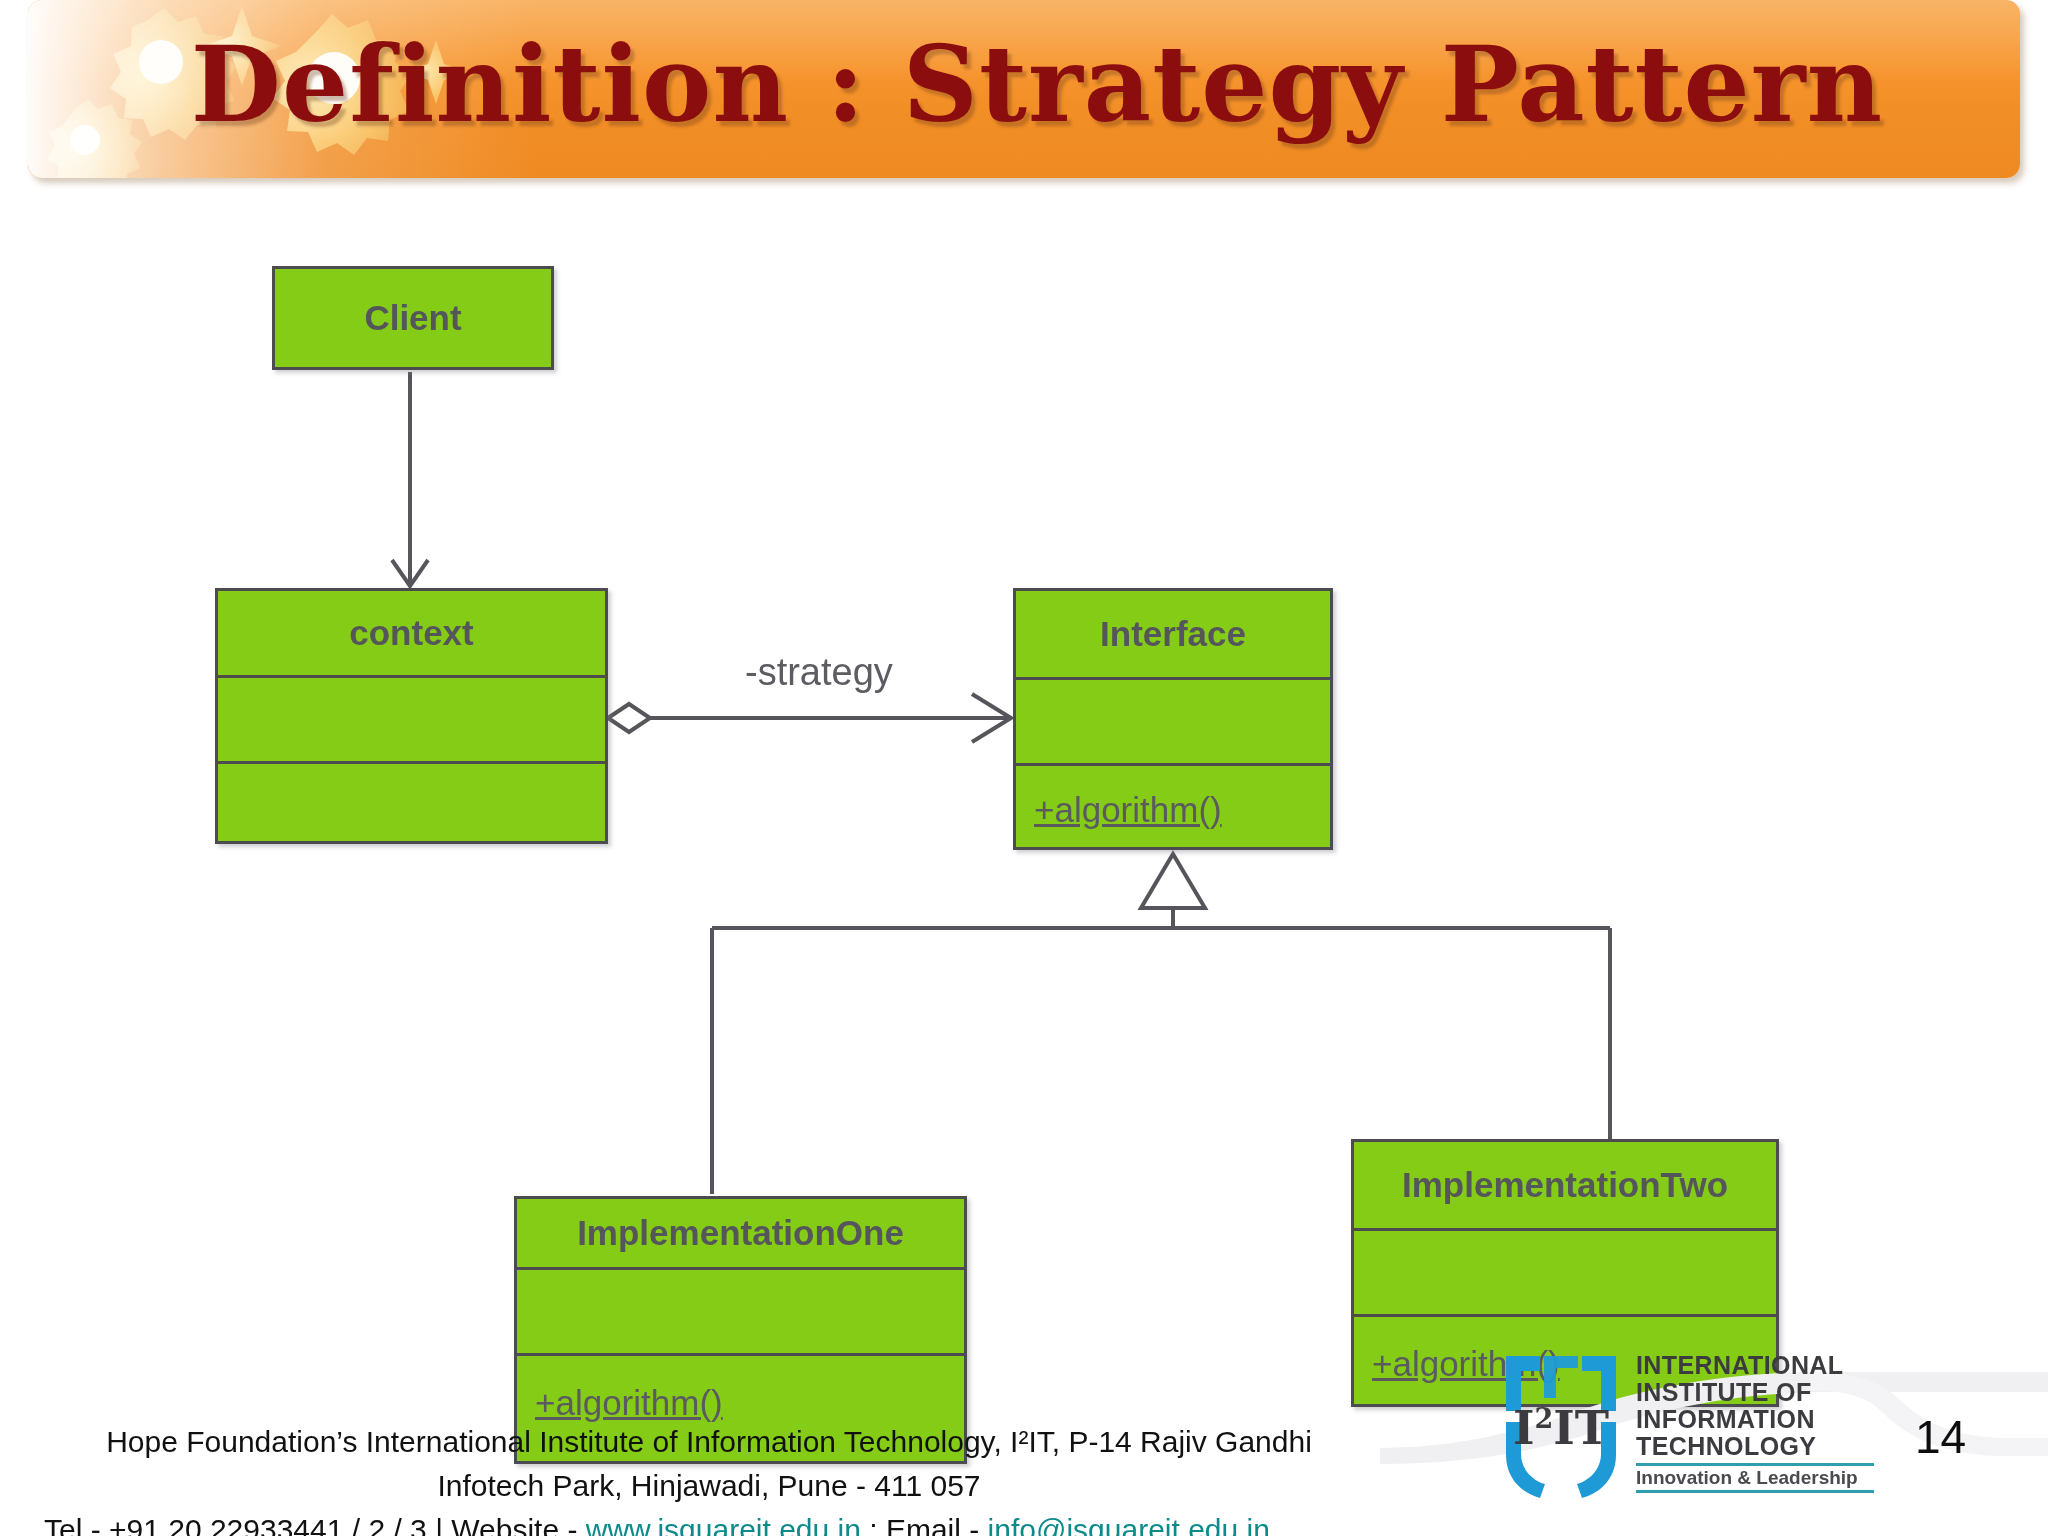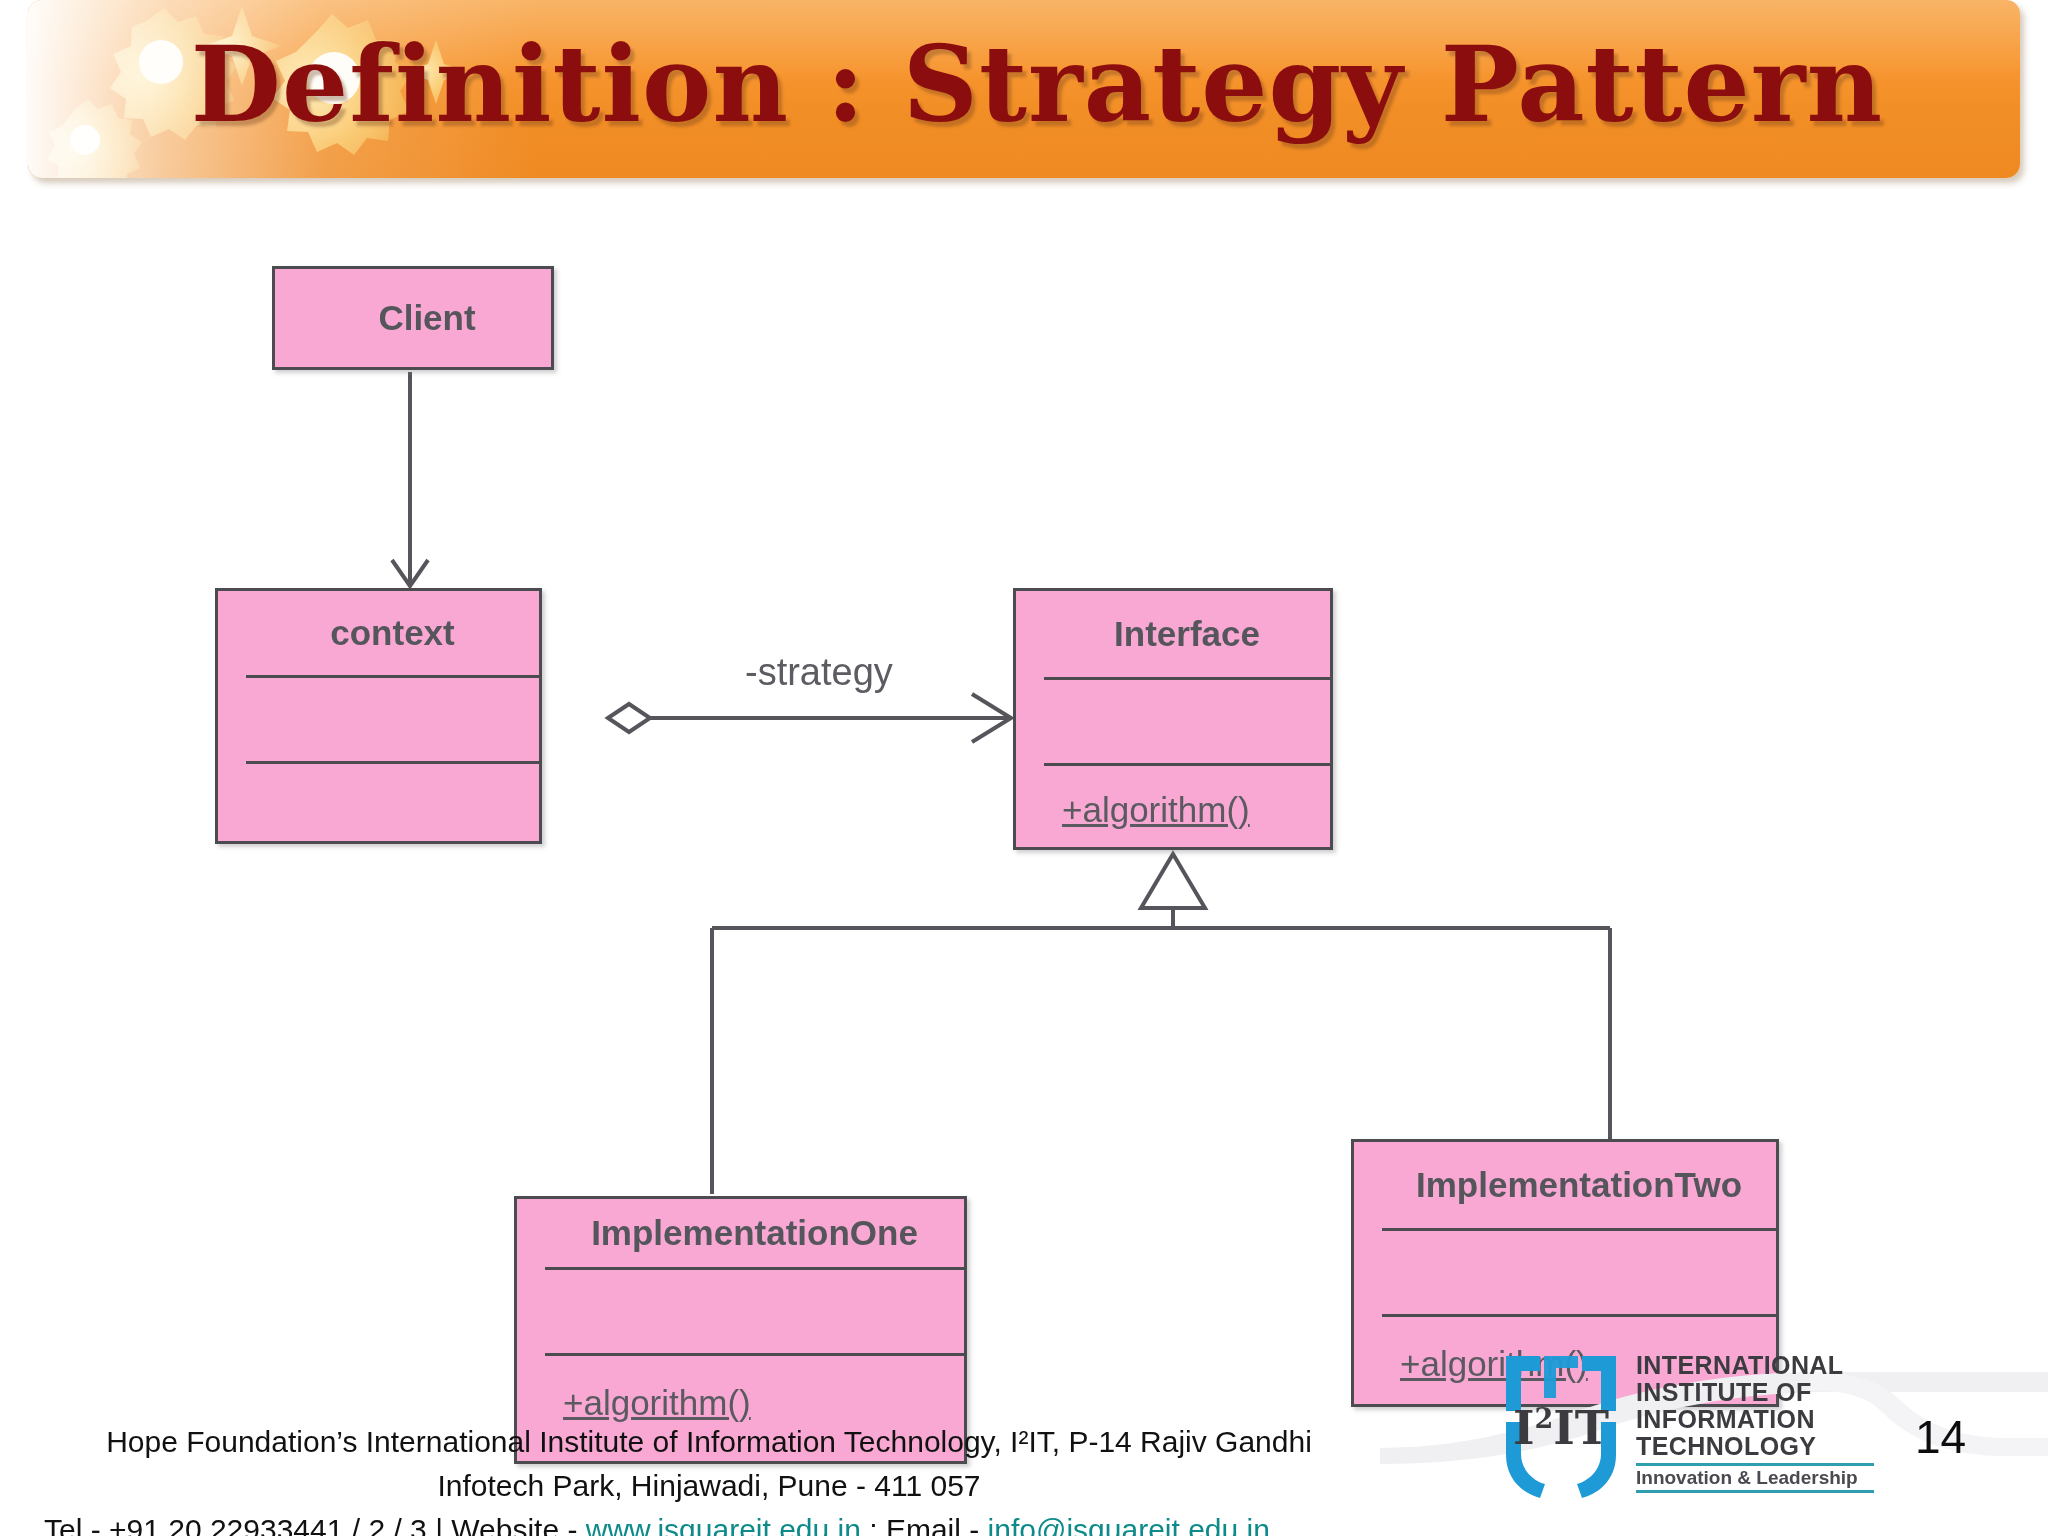--- a/index.html
+++ b/index.html
@@ -92,25 +92,24 @@
   }
   #uml-lines {
     position: absolute;
     left: 0; top: 0;
     width: 2048px;
     height: 1120px;
   }
 
   .uml-class {
     position: absolute;
-    background: #f9a8d4;
+    background: #84cc16;
     border: 3px solid #4b4b50;
     box-sizing: border-box;
     box-shadow: 3px 3px 4px rgba(120,120,125,0.35);
-    padding-left: 28px;
   }
   .uml-row {
     box-sizing: border-box;
     display: flex;
     align-items: center;
     color: #5a5a60;
     font-family: "Liberation Sans", sans-serif;
     font-size: 35px;
   }
   .uml-row.title-row {
@@ -125,21 +124,21 @@
     text-decoration: underline;
   }
   .uml-row.divider {
     border-top: 3px solid #4b4b50;
   }
 
   
   #class-client   { left: 272px; top: 70px;  width: 282px; height: 104px; }
   #class-client .title-row { height: 100%; }
 
-  #class-context  { left: 215px; top: 392px; width: 327px; height: 256px; }
+  #class-context  { left: 215px; top: 392px; width: 393px; height: 256px; }
   #class-context .r1 { height: 84px; }
   #class-context .r2 { height: 86px; }
   #class-context .r3 { height: 86px; }
 
   #class-interface { left: 1013px; top: 392px; width: 320px; height: 262px; }
   #class-interface .r1 { height: 86px; }
   #class-interface .r2 { height: 86px; }
   #class-interface .r3 { height: 90px; }
 
   #class-impl-one  { left: 514px;  top: 1000px; width: 453px; height: 268px; }

